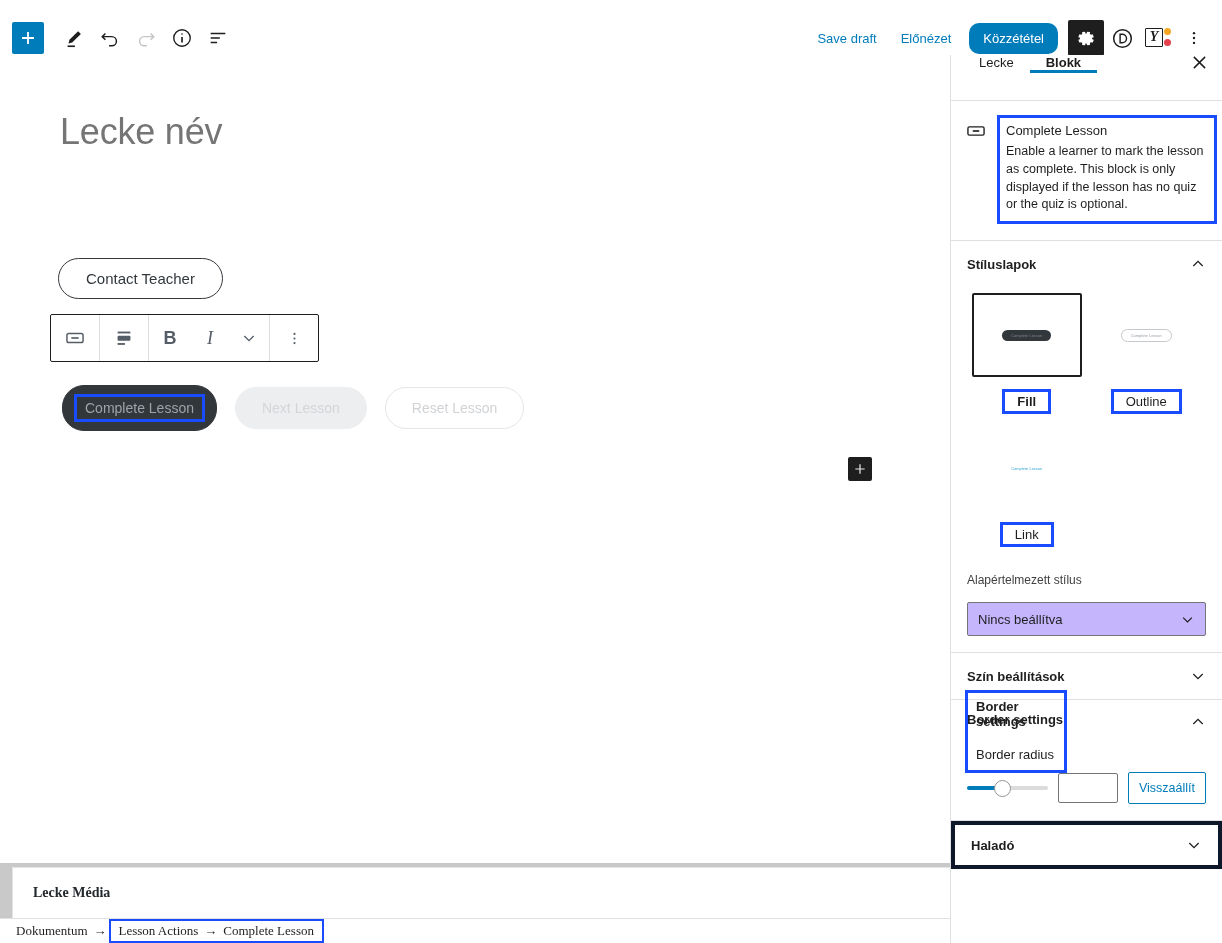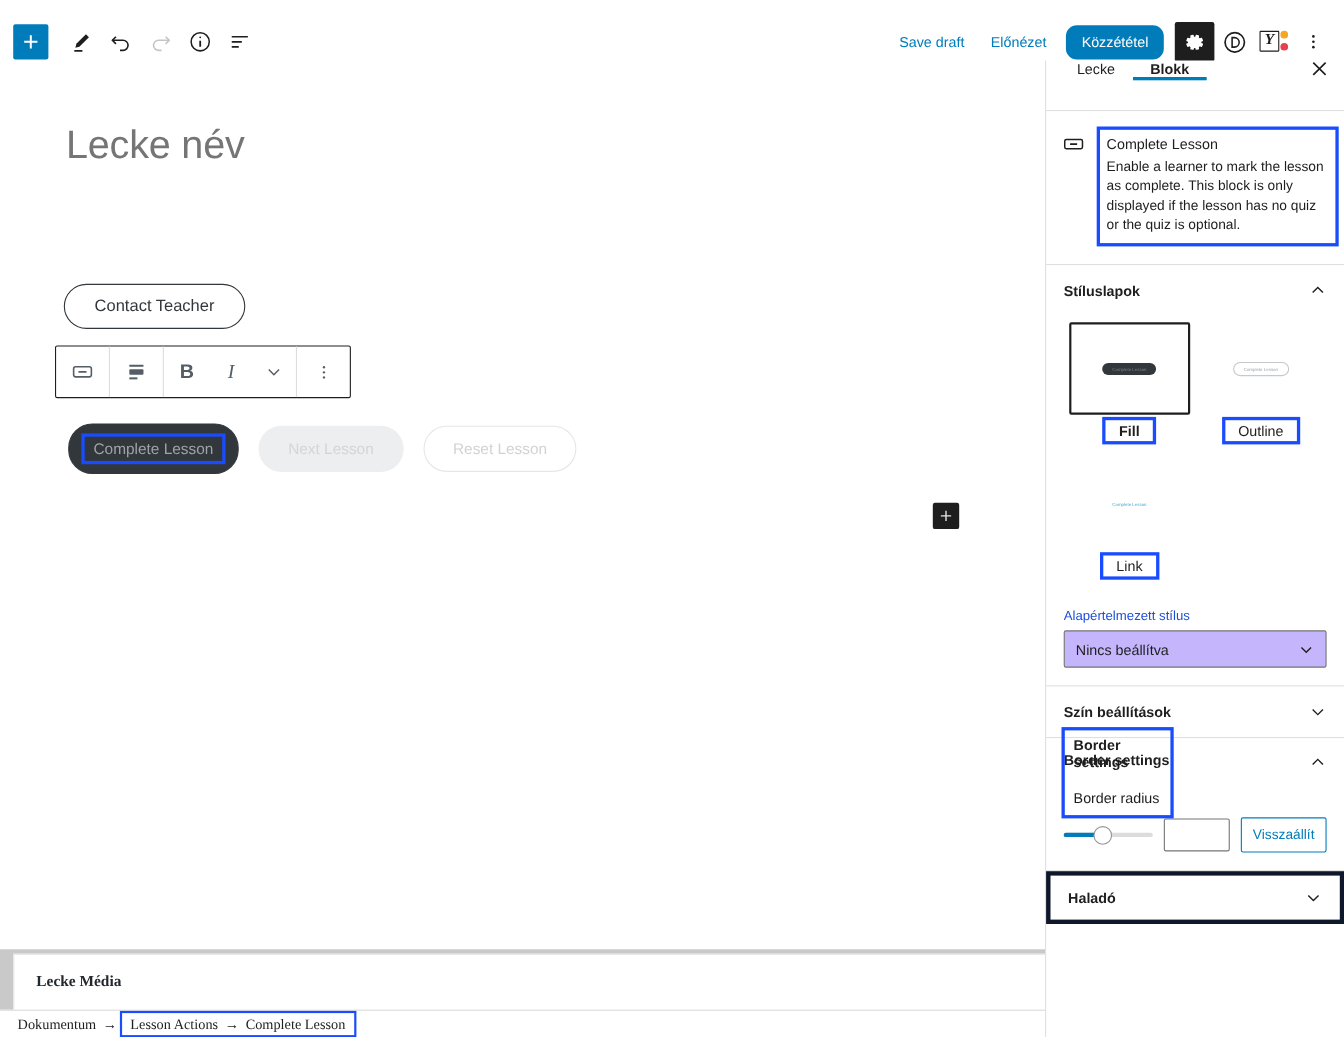--- a/index.html
+++ b/index.html
@@ -192,26 +192,26 @@
   .mini-fill {
     background: #32373c; color: #7b8188; font-size: 4px; border-radius: 8px;
     padding: 3px 9px; white-space: nowrap;
   }
   .mini-outline {
     background: #fff; color: #9aa0a6; font-size: 4px; border-radius: 8px;
     padding: 3px 9px; border: 0.8px solid #c5c9cd; white-space: nowrap;
   }
   .mini-link { color: #3aa7d4; font-size: 4px; white-space: nowrap; }
   .style-label {
-    margin-top: 2px; border: 3px solid #1a4cff; padding: 2px 12px;
+    margin-top: 12px; border: 3px solid #1a4cff; padding: 2px 12px;
     font-size: 13px; color: #1e1e1e; background: #fff;
   }
   .style-item.selected .style-label { font-weight: 700; }
 
-  .field-label { font-size: 12px; color: #1d4ed8; padding: 0 16px; margin-bottom: 6px; }
+  .field-label { font-size: 12px; color: #404040; padding: 0 16px; margin-bottom: 15px; }
   .select-box {
     margin: 0 16px 16px 16px; height: 34px; border: 1px solid #757575; border-radius: 2px;
     display: flex; align-items: center; padding: 0 10px; font-size: 13px; color: #1e1e1e;
     cursor: pointer; background: #c4b5fd;
   }
   .select-box .chev { margin-left: auto; }
 
   
   .radius-row {
     display: flex; align-items: center; padding: 4px 16px 16px 16px; gap: 10px;

